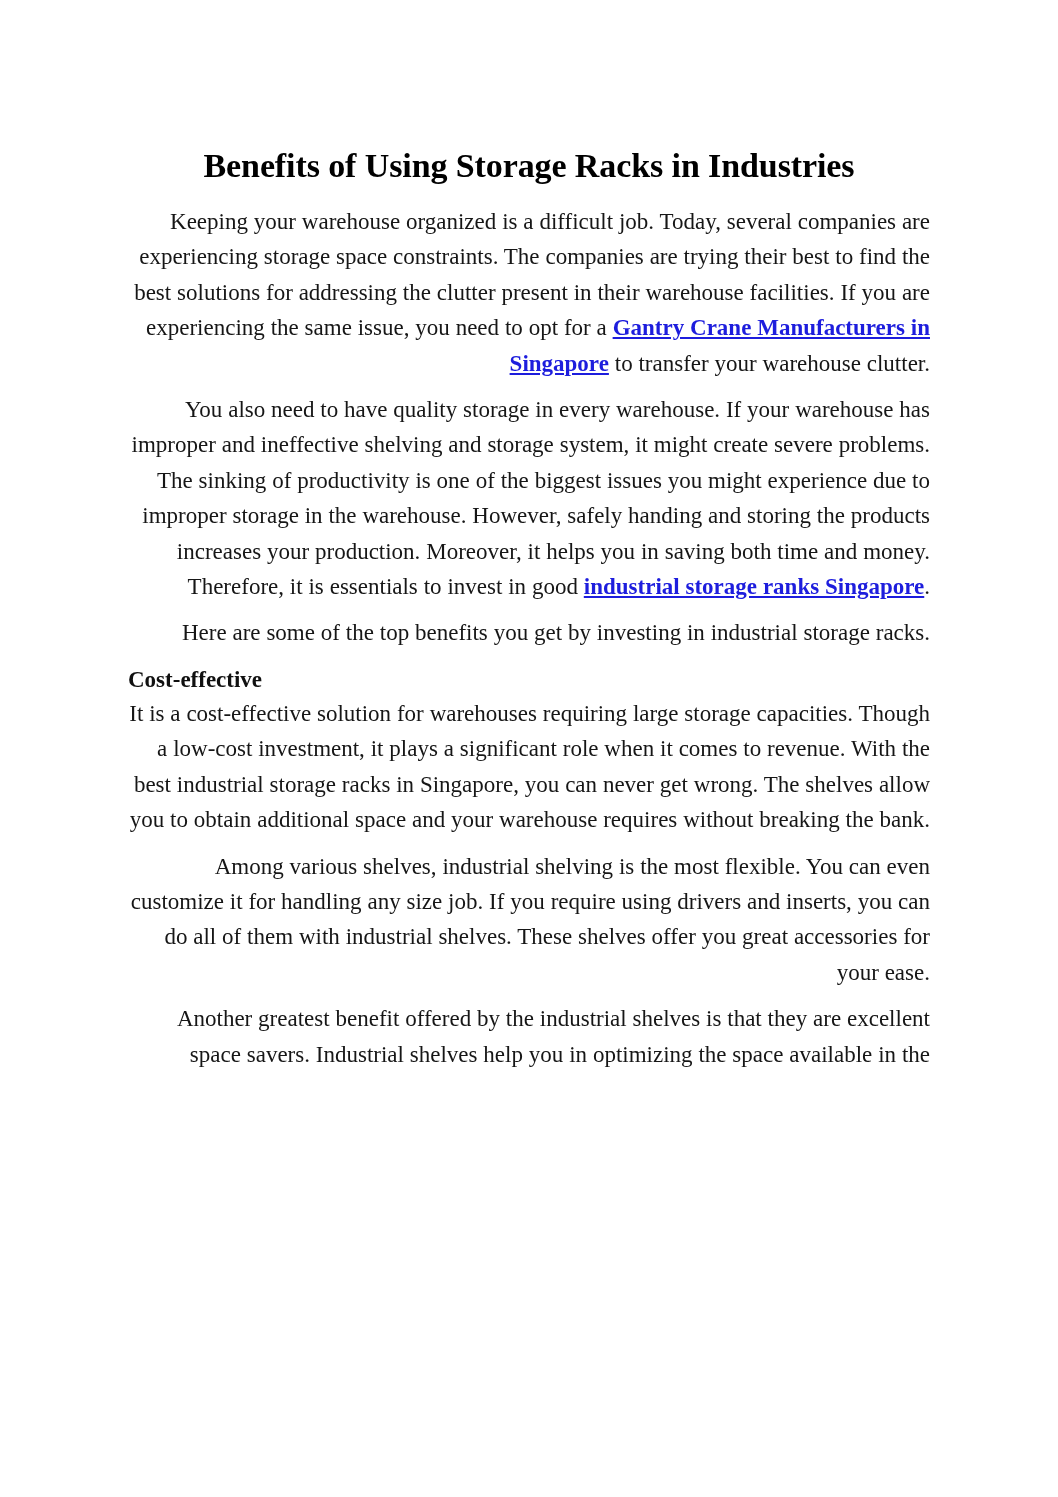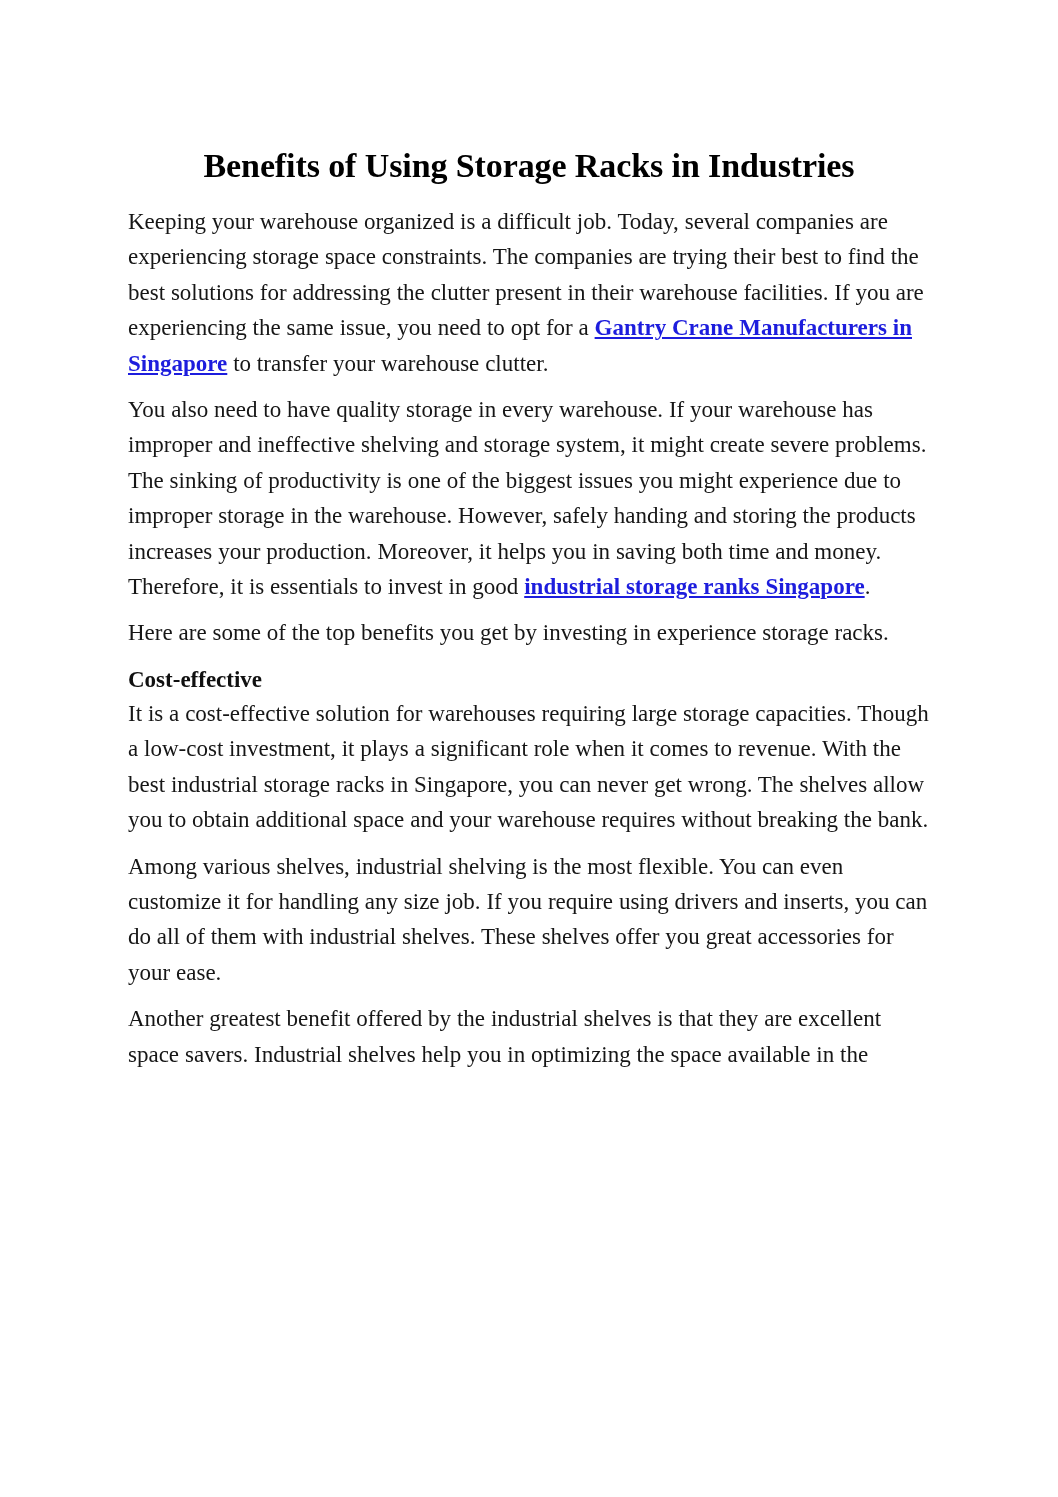--- a/index.html
+++ b/index.html
@@ -32,21 +32,21 @@
     color: #000000;
     margin: 0 0 18px 0;
     letter-spacing: -0.1px;
   }
   .para {
     font-family: "Liberation Serif", "DejaVu Serif", serif;
     font-size: 23px;
     line-height: 35.4px;
     color: #161616;
     margin: 0 0 11px 0;
-    text-align: left;
+    text-align: right;
     word-spacing: 0.1px;
   }
   .para.tight {
     margin-bottom: 8px;
   }
   .section-heading {
     font-family: "Liberation Serif", "DejaVu Serif", serif;
     font-size: 23px;
     line-height: 33px;
     font-weight: bold;
@@ -68,21 +68,21 @@
 
 <div class="page">
   <div class="content">
 
     <h1 class="doc-title">Benefits of Using Storage Racks in Industries</h1>
 
     <p class="para"><span>Keeping your warehouse organized is a difficult job. Today, several companies are experiencing storage space constraints. The companies are trying their best to find the best solutions for addressing the clutter present in their warehouse facilities. If you are experiencing the same issue, you need to opt for a </span><a class="doclink" href="#">Gantry Crane Manufacturers in Singapore</a><span> to transfer your warehouse clutter.</span></p>
 
     <p class="para"><span>You also need to have quality storage in every warehouse. If your warehouse has improper and ineffective shelving and storage system, it might create severe problems. The sinking of productivity is one of the biggest issues you might experience due to improper storage in the warehouse. However, safely handing and storing the products increases your production. Moreover, it helps you in saving both time and money. Therefore, it is essentials to invest in good </span><a class="doclink" href="#">industrial storage ranks Singapore</a><span>.</span></p>
 
-    <p class="para">Here are some of the top benefits you get by investing in experience storage racks.</p>
+    <p class="para">Here are some of the top benefits you get by investing in industrial storage racks.</p>
 
     <h2 class="section-heading first">Cost-effective</h2>
     <p class="para">It is a cost-effective solution for warehouses requiring large storage capacities. Though a low-cost investment, it plays a significant role when it comes to revenue. With the best industrial storage racks in Singapore, you can never get wrong. The shelves allow you to obtain additional space and your warehouse requires without breaking the bank.</p>
 
     <p class="para">Among various shelves, industrial shelving is the most flexible. You can even customize it for handling any size job. If you require using drivers and inserts, you can do all of them with industrial shelves. These shelves offer you great accessories for your ease.</p>
 
     <p class="para tight">Another greatest benefit offered by the industrial shelves is that they are excellent space savers. Industrial shelves help you in optimizing the space available in the warehouse. If your warehouse’s floor contains too much of the products, you can inquire about the scissor lift price Singapore, and</p>
 
   </div>
 </div>

